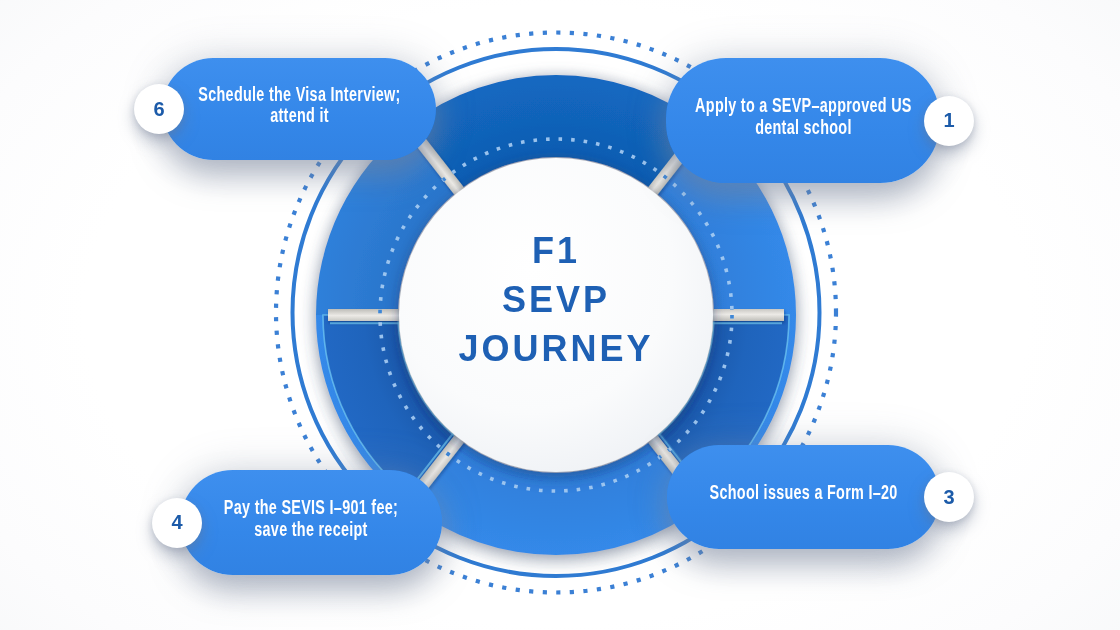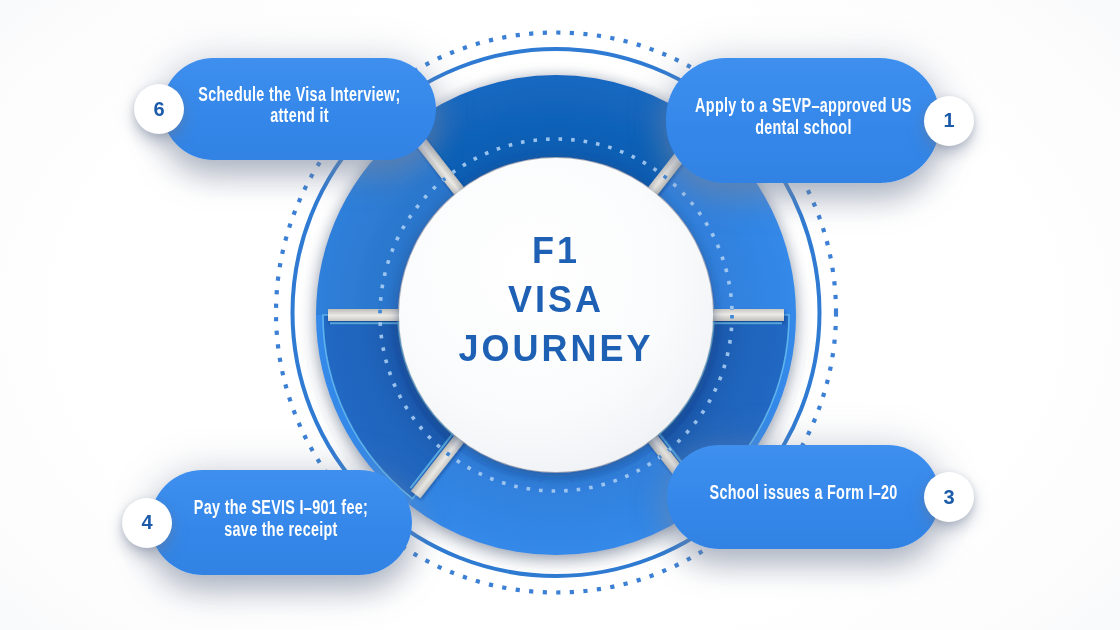--- a/index.html
+++ b/index.html
@@ -37,21 +37,21 @@
     position:absolute;width:50px;height:50px;border-radius:50%;
     background:#ffffff;
     box-shadow:0 8px 16px rgba(108,120,145,.4),0 2px 6px rgba(108,120,145,.25);
     display:flex;align-items:center;justify-content:center;
     color:#1c5ba9;font-weight:bold;font-size:20px;
   }
   
   .pill-p1{left:666px;top:58px;width:274px;height:125px;}
   .pill-p2{left:764px;top:268px;width:278px;height:105px;}
   .pill-p3{left:667px;top:445px;width:273px;height:104px;}
-  .pill-p4{left:150px;top:470px;width:262px;height:105px;}
+  .pill-p4{left:180px;top:470px;width:262px;height:105px;}
   .pill-p5{left:64px;top:271px;width:272px;height:99px;}
   .pill-p6{left:162px;top:58px;width:274px;height:102px;}
   
   .badge-right{right:-34px;top:50%;margin-top:-25px;}
   .badge-left{left:-28px;top:50%;margin-top:-25px;}
   .pill-p2 .badge{margin-top:-19px;}
 </style>
 </head>
 <body>
 
@@ -162,21 +162,21 @@
 
     <circle cx="556" cy="315" r="176" fill="none" stroke="#a8cdf3" stroke-width="3.6" stroke-dasharray="3.6 9" stroke-opacity="0.9"></circle>
     <circle cx="556" cy="315" r="176" fill="none" clip-path="url(#barsClip)" stroke="#3f86d4" stroke-width="3.6" stroke-dasharray="3.6 9"></circle>
 
     <g filter="url(#centerShadow)">
       <circle cx="556" cy="315" r="157" fill="url(#centerGrad)"></circle>
     </g>
   </svg>
 
   <div class="center-title">F1
-VISA
+SEVP
 JOURNEY</div>
 
   <div class="pill pill-p1">
     <div class="pill-label">Apply to a SEVP–approved US
 dental school</div>
     <div class="badge badge-right">
       <span>1</span>
     </div>
   </div>
 

